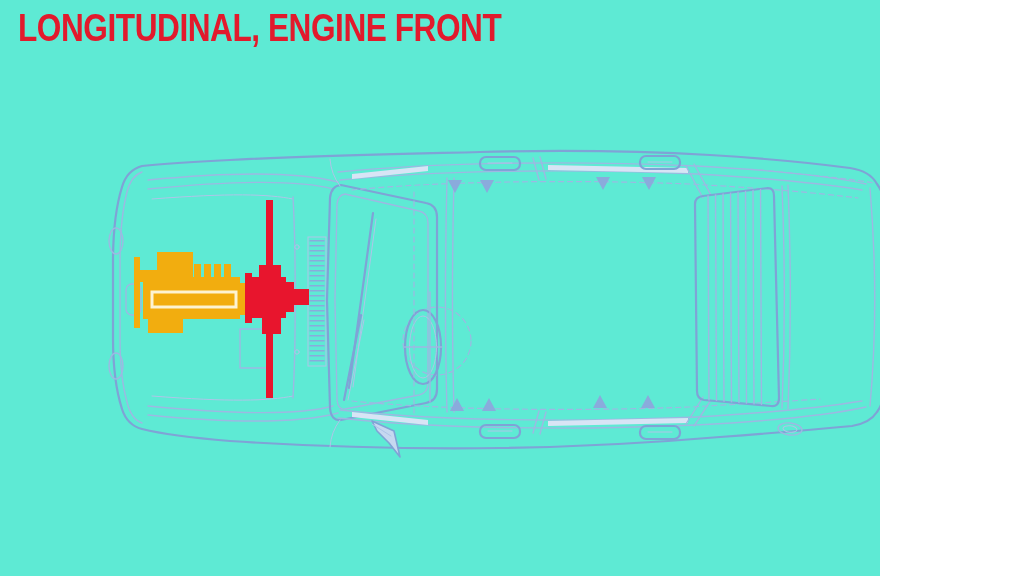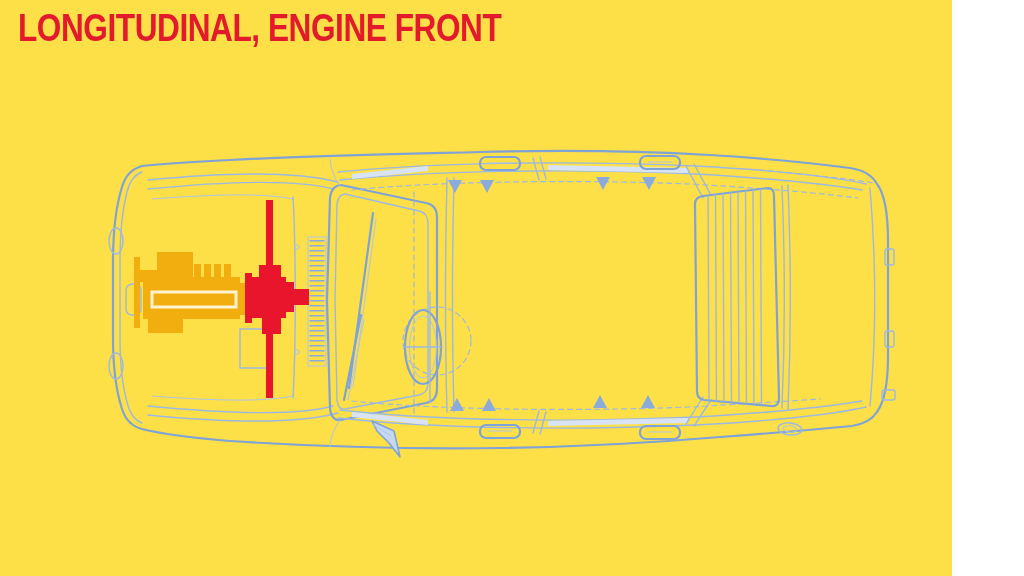--- a/index.html
+++ b/index.html
@@ -1,17 +1,17 @@
 <!DOCTYPE html>
 <html><head>
 <meta charset="utf-8">
 <style>
   html,body{margin:0;padding:0;background:#ffffff;}
   .stage{
-    position:relative;width:952px;height:576px;background:#fde047;
+    position:relative;width:880px;height:576px;background:#5eead4;
     overflow:hidden;font-family:"Liberation Sans",sans-serif;
   }
   .title{
     position:absolute;left:18px;top:6px;
     font-size:34px;font-weight:800;letter-spacing:-0.5px;
     transform:scale(0.93,1.12);transform-origin:left top;
     white-space:nowrap;
   }
   svg{position:absolute;left:0;top:0;}
   

